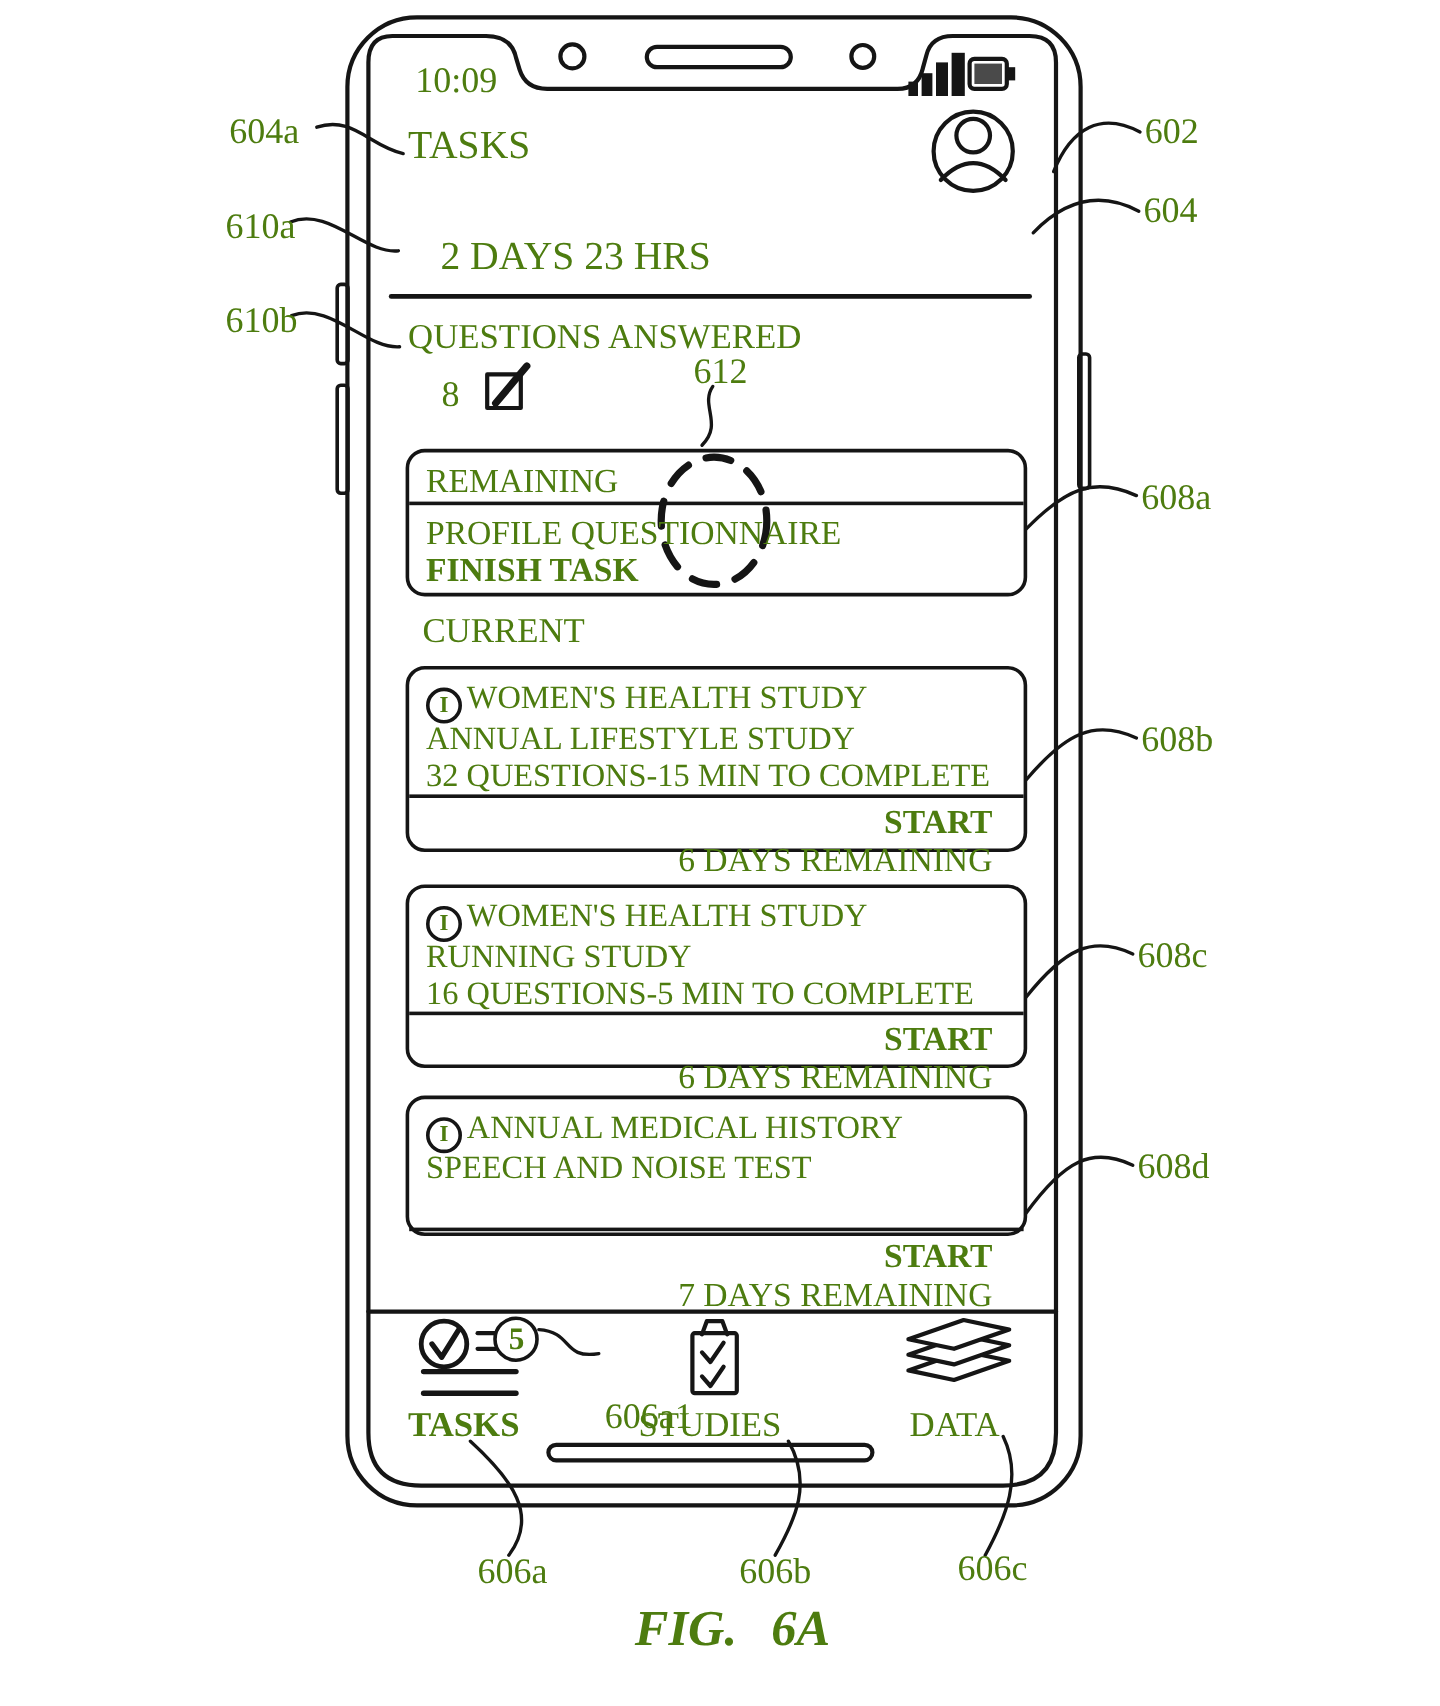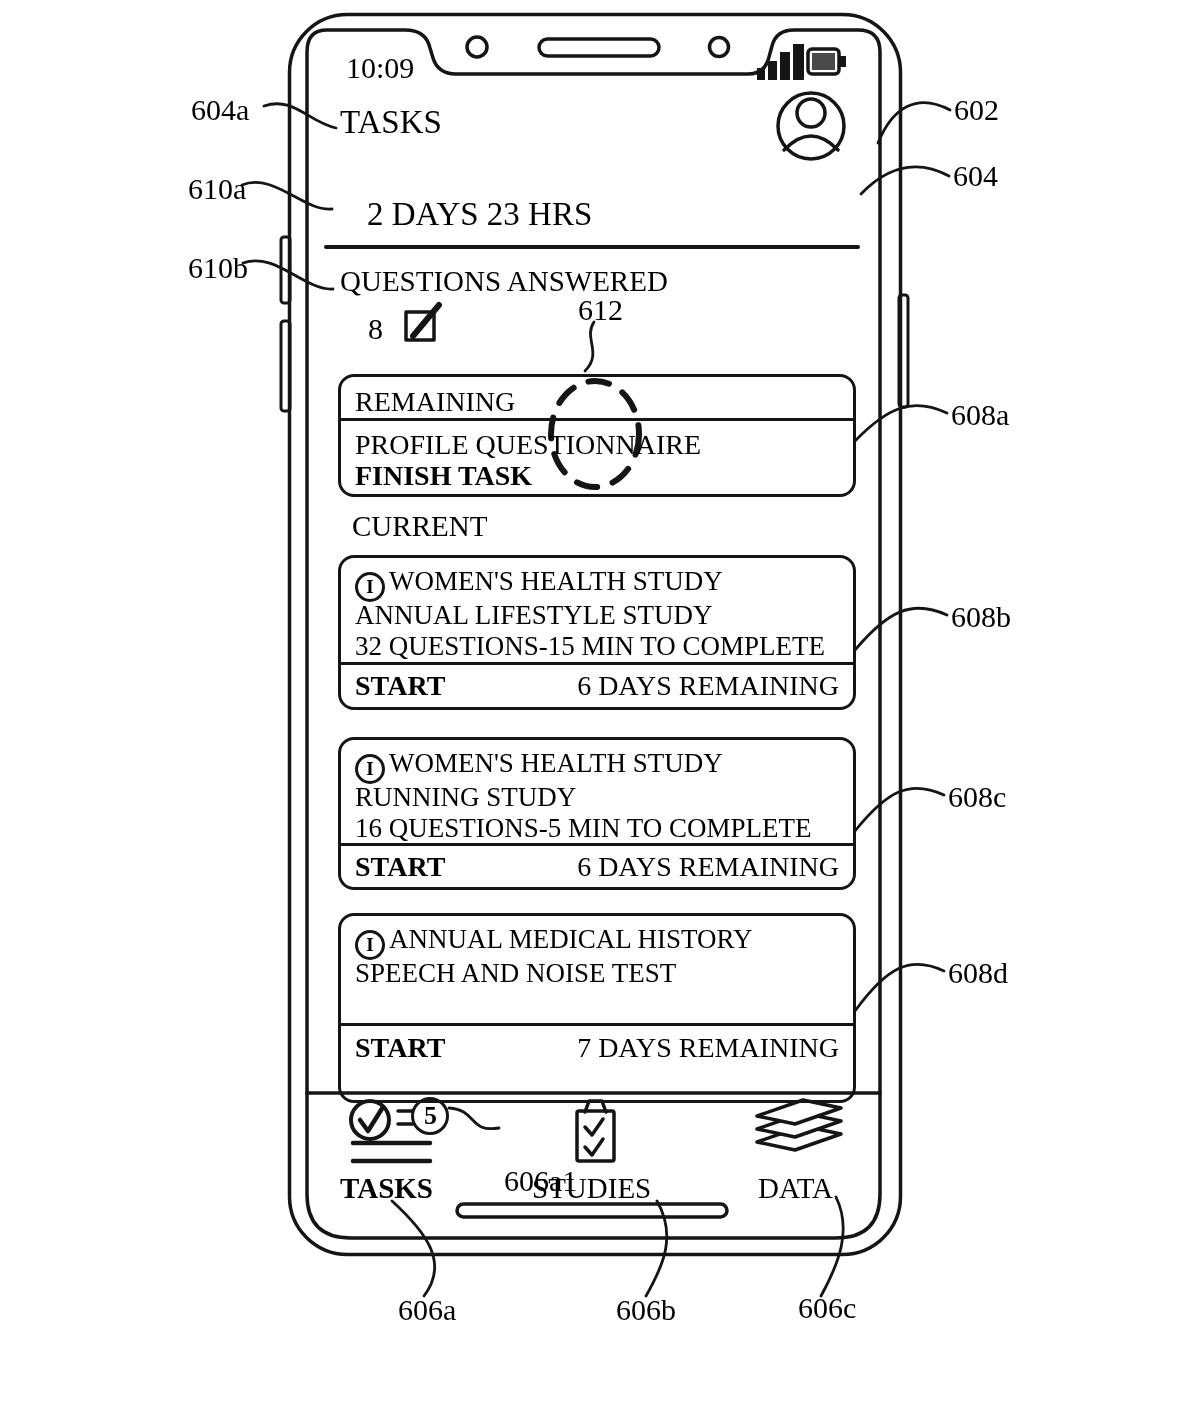--- a/index.html
+++ b/index.html
@@ -1,25 +1,25 @@
 <!DOCTYPE html>
 <html><head>
 <meta charset="utf-8">
 <style>
   html,body{margin:0;padding:0;background:#fff;}
   .stage{position:relative;width:1200px;height:1422px;background:#fff;
-         font-family:"Liberation Serif","DejaVu Serif",serif;color:#000000;overflow:hidden;}
+         font-family:"Liberation Serif","DejaVu Serif",serif;color:#4d7c0f;overflow:hidden;}
   .abs{position:absolute;}
   .caps{white-space:nowrap;}
   svg.lineart{position:absolute;left:0;top:0;}
   .ref{font-size:30px;white-space:nowrap;}
   .card{position:absolute;border:3px solid #151515;border-radius:16px;background:transparent;box-sizing:border-box;}
   .card .cdiv{position:absolute;left:0;right:0;height:3px;background:#151515;}
   .cardtext{font-size:27px;line-height:31px;}
-  .footer-row{position:absolute;left:0;right:0;display:flex;justify-content:space-between;align-items:center;}
+  .footer-row{position:absolute;left:0;right:12px;display:flex;justify-content:space-between;align-items:flex-end;flex-direction:column;}
   .info-icon{display:inline-flex;justify-content:center;align-items:center;
              width:24px;height:24px;border:3px solid #151515;border-radius:50%;
              font-weight:bold;font-size:19px;line-height:1;margin-right:4px;vertical-align:-3px;}
   .b{font-weight:bold;}
   .fig-caption{font-size:42px;font-weight:bold;font-style:italic;word-spacing:18px;white-space:nowrap;}
 </style>
 </head>
 <body>
 
 <div class="stage">
@@ -141,21 +141,21 @@
     <div class="abs cardtext caps" style="left:14px;top:8px;"><span class="info-icon">I</span><span>WOMEN'S HEALTH STUDY</span></div>
     <div class="abs cardtext caps" style="left:14px;top:42px;">RUNNING STUDY</div>
     <div class="abs cardtext caps" style="left:14px;top:73px;">16 QUESTIONS-5 MIN TO COMPLETE</div>
     <div class="cdiv" style="top:103px;"></div>
     <div class="footer-row" style="top:111px;padding:0 14px;">
       <span class="caps b" style="font-size:28px;">START</span>
       <span class="caps" style="font-size:28px;">6 DAYS REMAINING</span>
     </div>
   </div>
 
-  <div class="card" style="left:338px;top:913px;width:518px;height:190px;padding-left:13px;">
+  <div class="card" style="left:338px;top:913px;width:518px;height:117px;padding-left:13px;">
     <div class="abs cardtext caps" style="left:14px;top:8px;"><span class="info-icon">I</span><span>ANNUAL MEDICAL HISTORY</span></div>
     <div class="abs cardtext caps" style="left:14px;top:42px;">SPEECH AND NOISE TEST</div>
     <div class="cdiv" style="top:107px;"></div>
     <div class="footer-row" style="top:116px;padding:0 14px;">
       <span class="caps b" style="font-size:28px;">START</span>
       <span class="caps" style="font-size:28px;">7 DAYS REMAINING</span>
     </div>
   </div>
 
   <div class="abs" style="left:413px;top:1100px;width:35px;height:32px;display:flex;justify-content:center;align-items:center;font-size:26px;font-weight:bold;">5</div>
@@ -171,14 +171,15 @@
   <div class="abs ref" style="left:951px;top:398px;">608a</div>
   <div class="abs ref" style="left:951px;top:600px;">608b</div>
   <div class="abs ref" style="left:948px;top:780px;">608c</div>
   <div class="abs ref" style="left:948px;top:956px;">608d</div>
   <div class="abs ref" style="left:578px;top:293px;">612</div>
   <div class="abs ref" style="left:504px;top:1164px;">606a1</div>
   <div class="abs ref" style="left:398px;top:1293px;">606a</div>
   <div class="abs ref" style="left:616px;top:1293px;">606b</div>
   <div class="abs ref" style="left:798px;top:1291px;">606c</div>
 
+  <div class="abs fig-caption" style="left:529px;top:1334px;">FIG.  6A</div>
 
 </div>
 
 </body></html>

